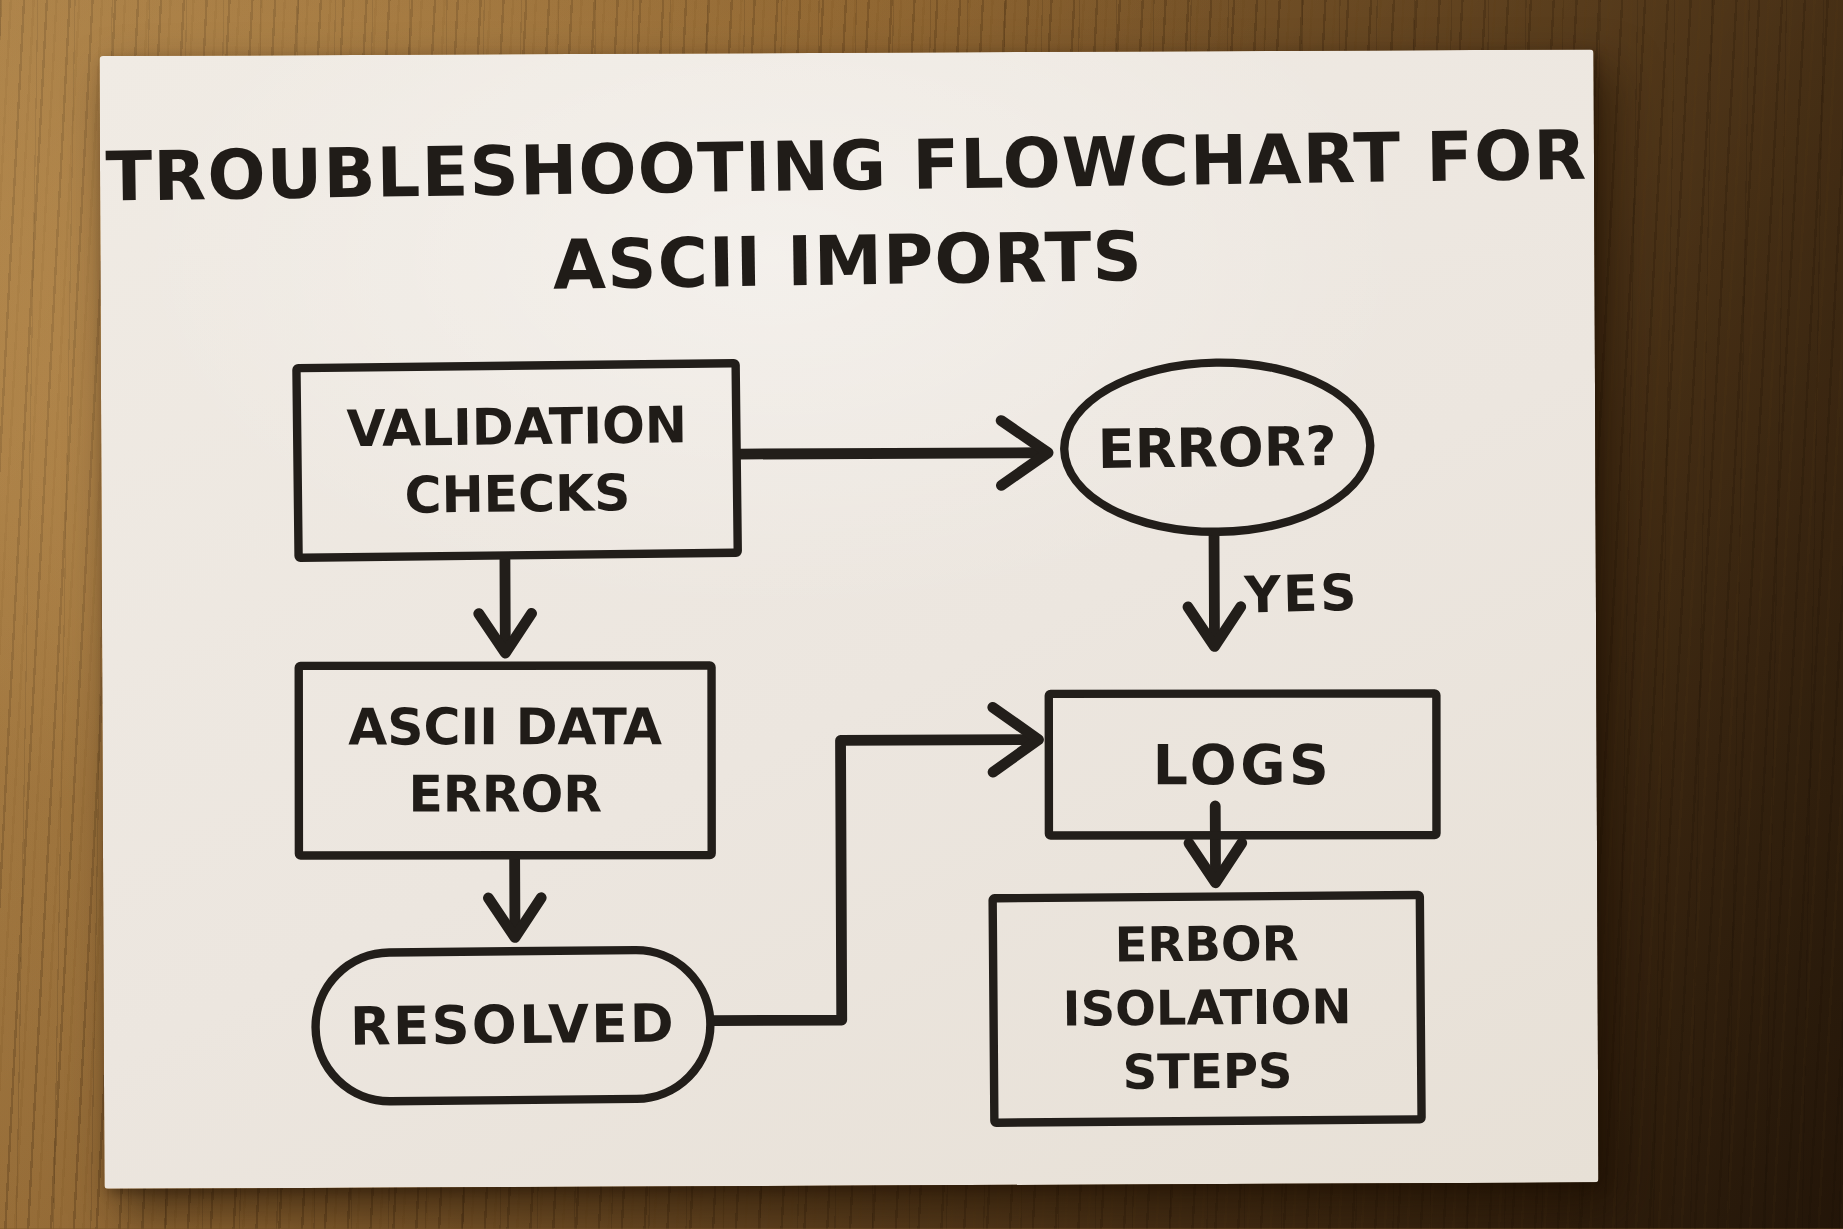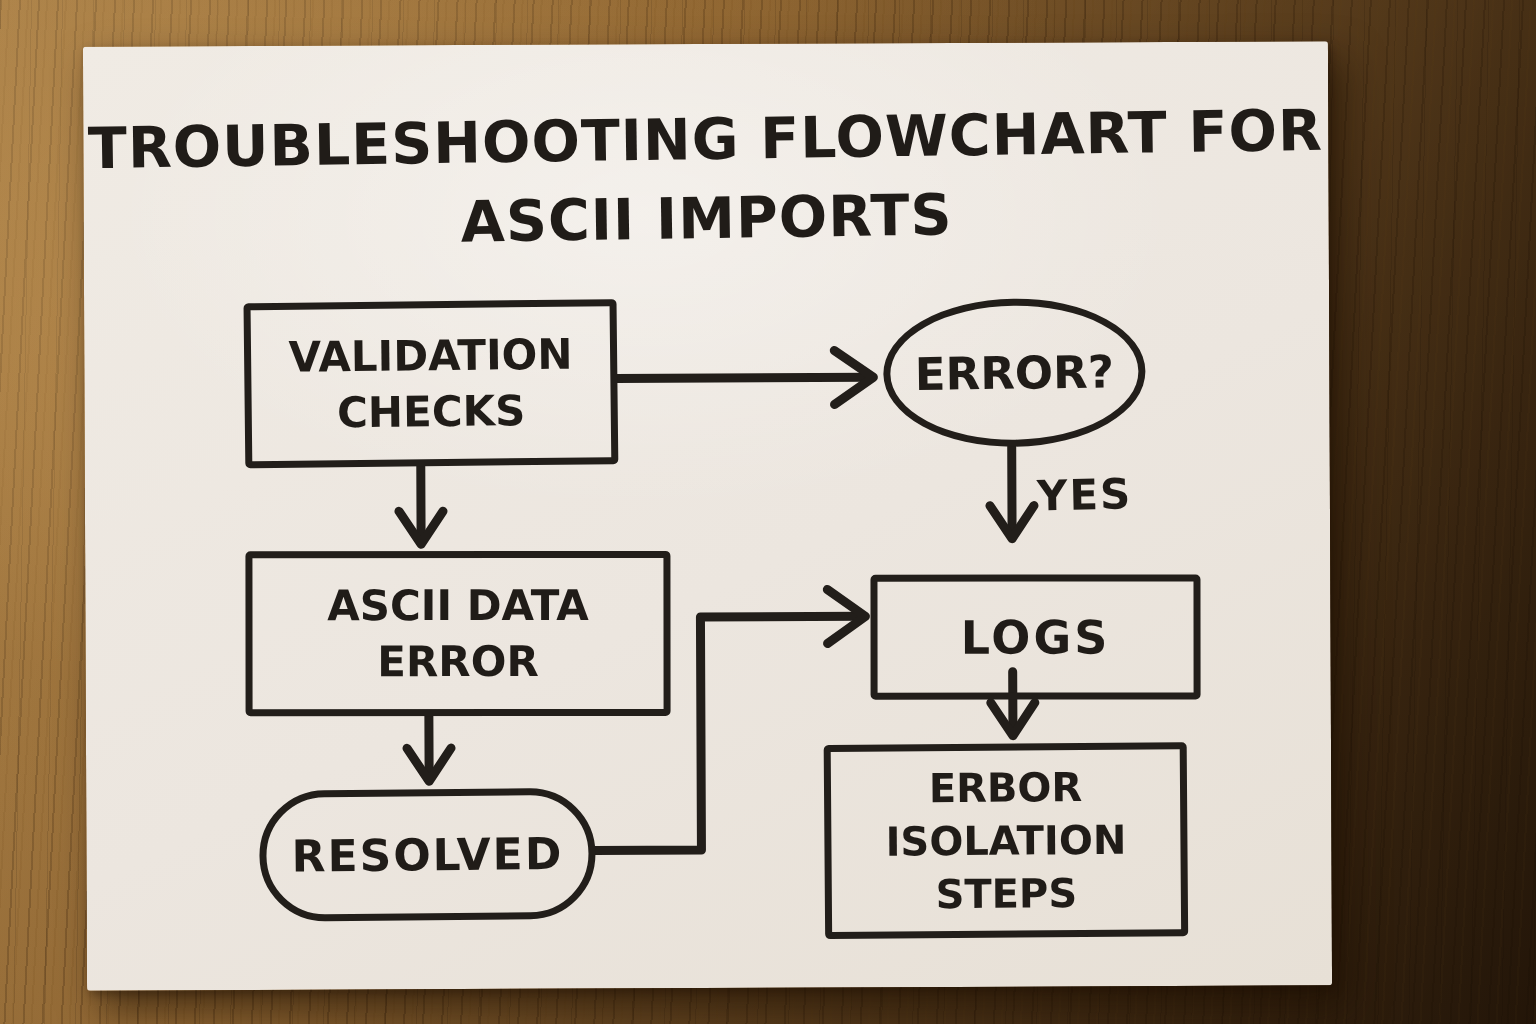--- a/index.html
+++ b/index.html
@@ -71,21 +71,21 @@
   .node-rect    { border-radius: 5px; }
   .node-ellipse { border-radius: 50%; }
   .node-stadium { border-radius: 66px; }
 
   #node-validation {
     left: 160px; top: 256px; width: 373px; height: 165px;
     font-size: 42px; line-height: 56px;
     transform: rotate(-0.4deg);
   }
   #node-import {
-    left: 160px; top: 506px; width: 425px; height: 165px;
+    left: 160px; top: 506px; width: 351px; height: 165px;
     font-size: 42px; line-height: 56px;
     transform: rotate(0.2deg);
   }
   #node-error {
     left: 799px; top: 256px; width: 262px; height: 148px;
     font-size: 45px;
     transform: rotate(-0.5deg);
   }
   #node-logs {
     left: 785px; top: 532px; width: 330px; height: 125px;

